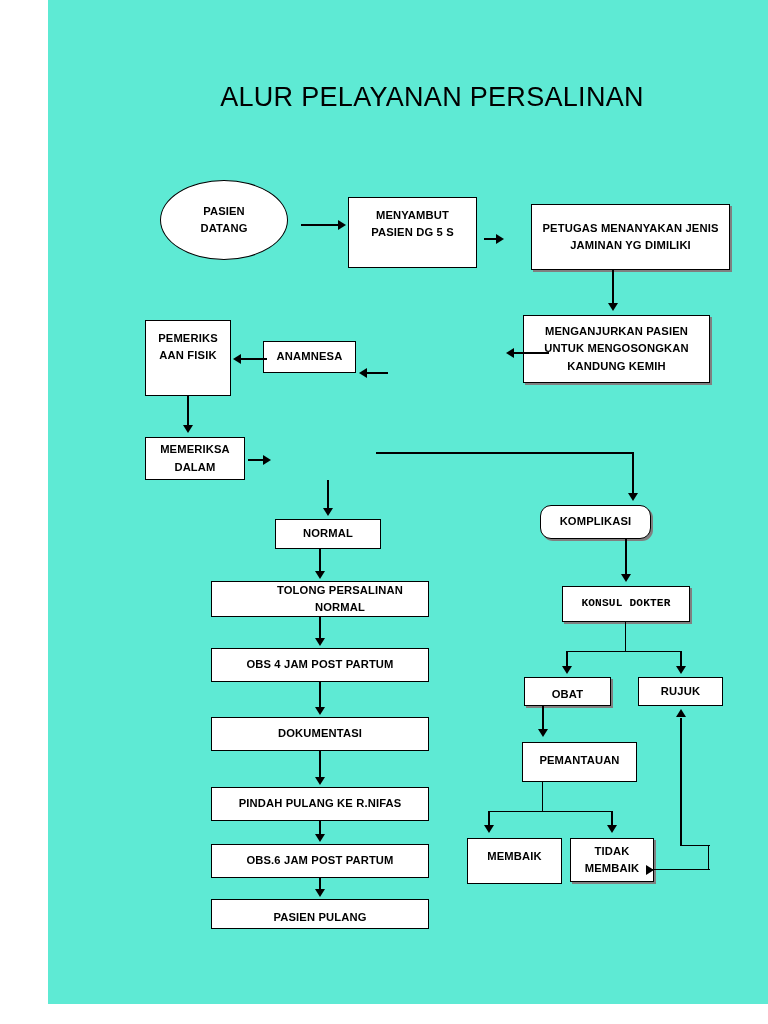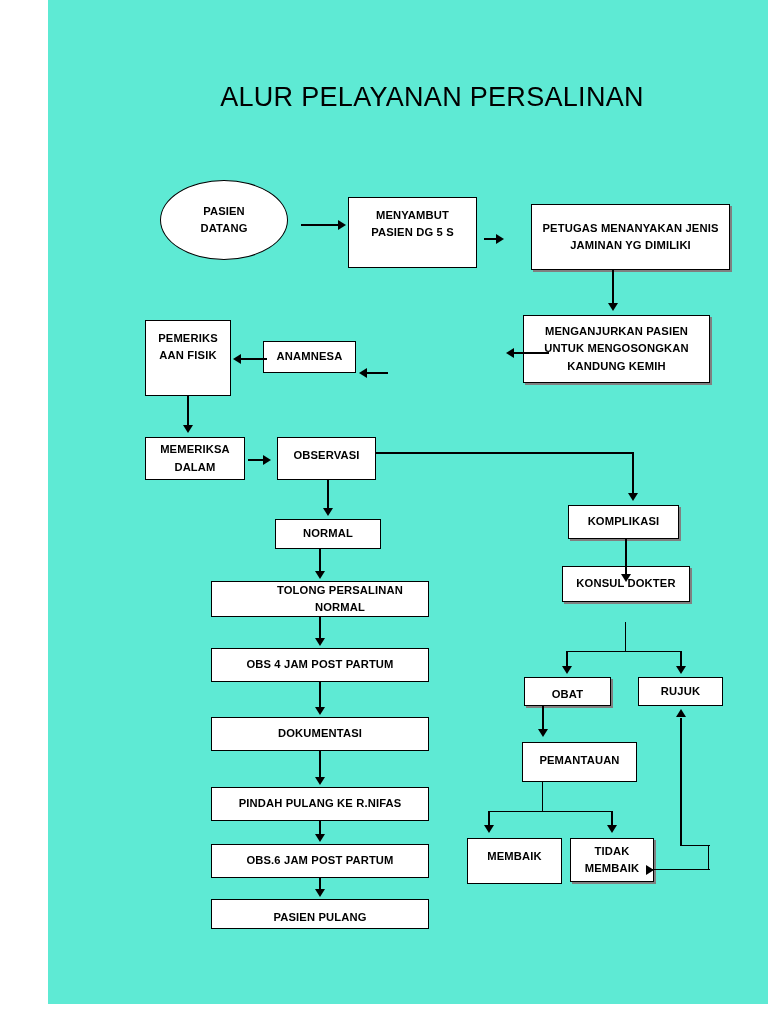--- a/index.html
+++ b/index.html
@@ -132,29 +132,26 @@
   <div class="node top-text" style="left:97px; top:320px; width:86px; height:76px;">
     <span class="txt">PEMERIKS
 AAN FISIK</span>
   </div>
 
   <div class="node" style="left:97px; top:437px; width:100px; height:43px;">
     <span class="txt">MEMERIKSA
 DALAM</span>
   </div>
 
-  <div class="node top-text" style="left:229px; top:437px; width:99px; height:43px;">
-    <span class="txt">OBSERVASI</span>
-  </div>
 
   <div class="node" style="left:227px; top:519px; width:106px; height:30px;">
     <span class="txt">NORMAL</span>
   </div>
 
-  <div class="node shadow" style="left:520px; top:505px; width:111px; height:34px;">
+  <div class="node shadow" style="left:492px; top:505px; width:111px; height:34px;border-radius:11px;">
     <span class="txt">KOMPLIKASI</span>
   </div>
 
   <div class="node" style="left:163px; top:581px; width:218px; height:36px;padding-left:44px;">
     <span class="txt">TOLONG PERSALINAN NORMAL</span>
   </div>
 
   <div class="node" style="left:163px; top:648px; width:218px; height:34px;">
     <span class="txt">OBS 4 JAM POST PARTUM</span>
   </div>
@@ -168,21 +165,21 @@
   </div>
 
   <div class="node" style="left:163px; top:844px; width:218px; height:34px;">
     <span class="txt">OBS.6 JAM POST PARTUM</span>
   </div>
 
   <div class="node" style="left:163px; top:899px; width:218px; height:30px;align-items:flex-end;">
     <span class="txt">PASIEN PULANG</span>
   </div>
 
-  <div class="node shadow" style="left:514px; top:566px; width:128px; height:36px;">
+  <div class="node shadow" style="left:514px; top:586px; width:128px; height:36px;font-family:Liberation Mono, monospace;">
     <span class="txt">KONSUL DOKTER</span>
   </div>
 
   <div class="node shadow" style="left:476px; top:677px; width:87px; height:29px;align-items:flex-end;">
     <span class="txt">OBAT</span>
   </div>
 
   <div class="node" style="left:590px; top:677px; width:85px; height:29px;">
     <span class="txt">RUJUK</span>
   </div>

